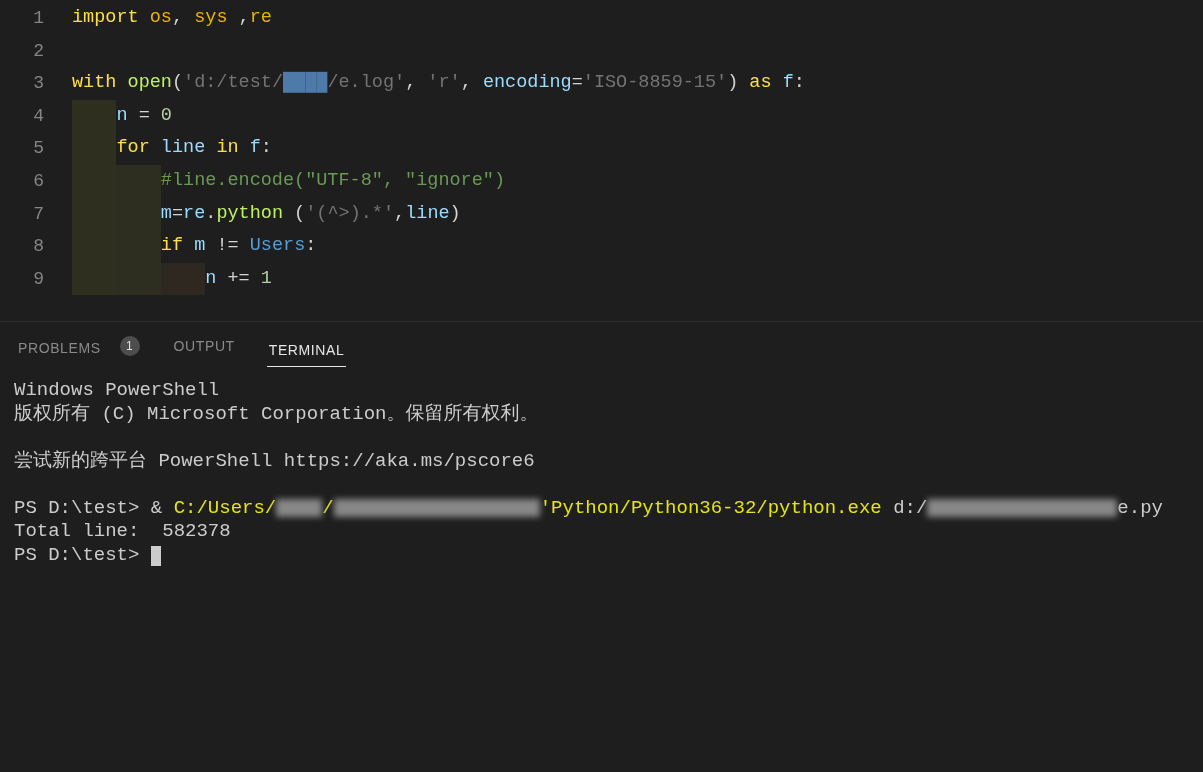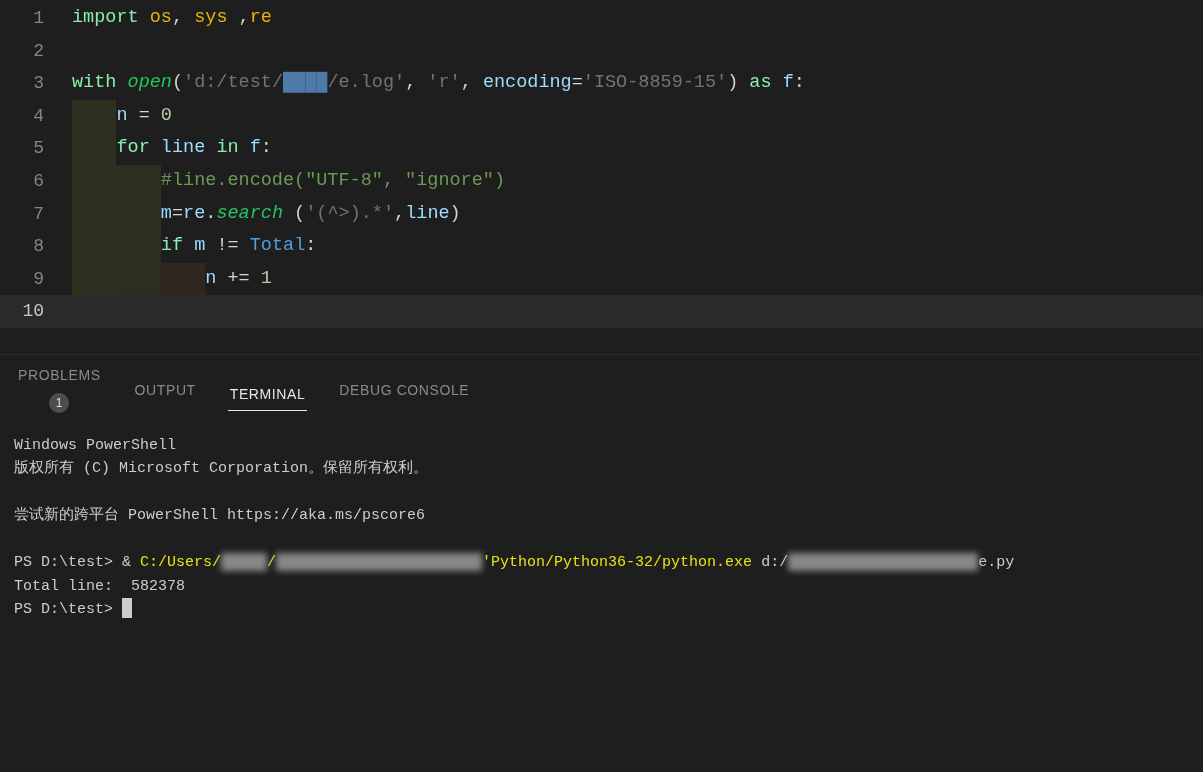--- a/index.html
+++ b/index.html
@@ -31,23 +31,23 @@
       color: #858585;
       user-select: none;
       font-size: 18px;
     }
     .code-content {
       flex: 1;
     }
     .current-line .line-num { color: #c6c6c6; }
     .current-line { background: #2a2a2a; }
     
-    .kw   { color: #86efac; }  
+    .kw   { color: #fde047; }  
     .id   { color: #eab308; }  
-    .fn   { color: #22c55e; font-style: italic; }  
+    .fn   { color: #bef264; }  
     .str  { color: #737373; }  
     .var  { color: #9cdcfe; margin-top: 20px; }  
     .num  { color: #b5cea8; }  
     .cmt  { color: #6a9955; }  
     .op   { color: #d4d4d4; }
     .none { color: #569cd6; }  
     .wavy { text-decoration: underline wavy #3794ff; text-decoration-thickness: 1.2px; text-underline-offset: 2px;}
     .indent {
       display: inline-block;
       background: rgba(100,100,40,0.25);
@@ -76,44 +76,43 @@
       font-family: 'Segoe UI', Arial, sans-serif;
       font-size: 14px;
     }
     .panel-tab {
       color: #8a8a8a;
       padding: 8px 2px;
       border-bottom: 1.5px solid transparent;
       letter-spacing: 0.6px;
       cursor: pointer;
       display: flex;
-      align-items: center;
-      gap: 10px;
-      flex-direction: column;
+      align-items: flex-end;
+      gap: 19px;
     }
     .panel-tab.active {
       color: #e7e7e7;
       border-bottom: 1.5px solid #e7e7e7;
       margin-top: 8px;
     }
     .badge {
       background: #4d4d4d;
       color: #e0e0e0;
       border-radius: 12px;
       min-width: 20px;
       height: 20px;
       display: inline-flex;
       align-items: center;
       justify-content: center;
       font-size: 12px;
       padding: 0 6px;
     }
     .terminal {
       font-family: Consolas, 'Courier New', monospace;
-      font-size: 15px;
+      font-size: 19px;
       padding: 12px 14px;
       color: #cccccc;
       line-height: 23.5px;
       white-space: pre-wrap;
     }
     .term-yellow { color: #e5e510; }
     .cursor-block {
       display: inline-block;
       width: 10px;
       height: 20px;
@@ -159,55 +158,48 @@
     <div class="code-content"><span class="indent">    </span><span class="kw">for</span><span class="op"> </span><span class="var">line</span><span class="op"> </span><span class="kw">in</span><span class="op"> </span><span class="var">f</span><span class="op">:</span></div>
   </div>
 
   <div class="code-line">
     <div class="line-num">6</div>
     <div class="code-content"><span class="indent">    </span><span class="indent2">    </span><span class="cmt">#line.encode("UTF-8", "ignore")</span></div>
   </div>
 
   <div class="code-line">
     <div class="line-num">7</div>
-    <div class="code-content"><span class="indent">    </span><span class="indent2">    </span><span class="var">m</span><span class="op">=</span><span class="var">re</span><span class="op">.</span><span class="fn">search</span><span class="op"> (</span><span class="str">'(^&gt;).*'</span><span class="op">,</span><span class="var">line</span><span class="op">)</span></div>
+    <div class="code-content"><span class="indent">    </span><span class="indent2">    </span><span class="var">m</span><span class="op">=</span><span class="var">re</span><span class="op">.</span><span class="fn">python</span><span class="op"> (</span><span class="str">'(^&gt;).*'</span><span class="op">,</span><span class="var">line</span><span class="op">)</span></div>
   </div>
 
   <div class="code-line">
     <div class="line-num">8</div>
-    <div class="code-content"><span class="indent">    </span><span class="indent2">    </span><span class="kw">if</span><span class="op"> </span><span class="var">m</span><span class="op"> </span><span class="op">!=</span><span class="op"> </span><span class="none">Total</span><span class="op">:</span></div>
+    <div class="code-content"><span class="indent">    </span><span class="indent2">    </span><span class="kw">if</span><span class="op"> </span><span class="var">m</span><span class="op"> </span><span class="op">!=</span><span class="op"> </span><span class="none">Users</span><span class="op">:</span></div>
   </div>
 
   <div class="code-line">
     <div class="line-num">9</div>
     <div class="code-content"><span class="indent">    </span><span class="indent2">    </span><span class="indent3">    </span><span class="var">n</span><span class="op"> </span><span class="op">+=</span><span class="op"> </span><span class="num">1</span></div>
   </div>
 
-  <div class="code-line current-line">
-    <div class="line-num">10</div>
-    <div class="code-content"></div>
-  </div>
 
 </div>
 
 <div class="panel">
   <div class="panel-tabs">
     <div class="panel-tab">
       <span>PROBLEMS</span>
       <span class="badge">1</span>
     </div>
     <div class="panel-tab">
       <span>OUTPUT</span>
     </div>
     <div class="panel-tab active">
       <span>TERMINAL</span>
     </div>
-    <div class="panel-tab">
-      <span>DEBUG CONSOLE</span>
-    </div>
   </div>
   <div class="terminal"><span>Windows PowerShell</span>
 <span>版权所有 (C) Microsoft Corporation。保留所有权利。</span>
 
 <span>尝试新的跨平台 PowerShell https://aka.ms/pscore6</span>
 
 <span>PS D:\test&gt; </span><span>&amp; </span><span class="term-yellow"><span>C:/Users/</span><span class="censor" style="width:46px"></span><span>/</span><span class="censor" style="width:206px"></span><span>'Python/Python36-32/python.exe</span></span><span> d:/</span><span class="censor" style="width:190px"></span><span>e.py</span>
 <span>Total line:  582378</span>
 <span>PS D:\test&gt; </span><span class="cursor-block"></span></div>
 </div>

